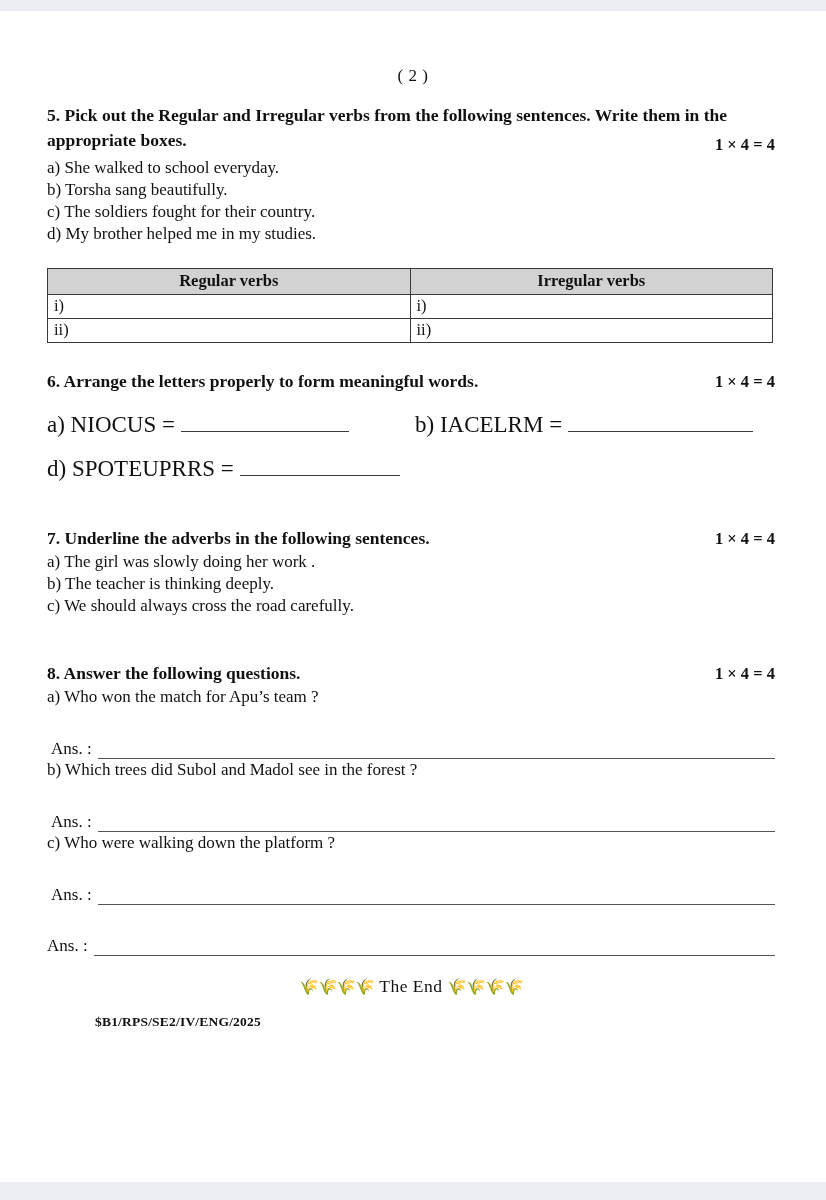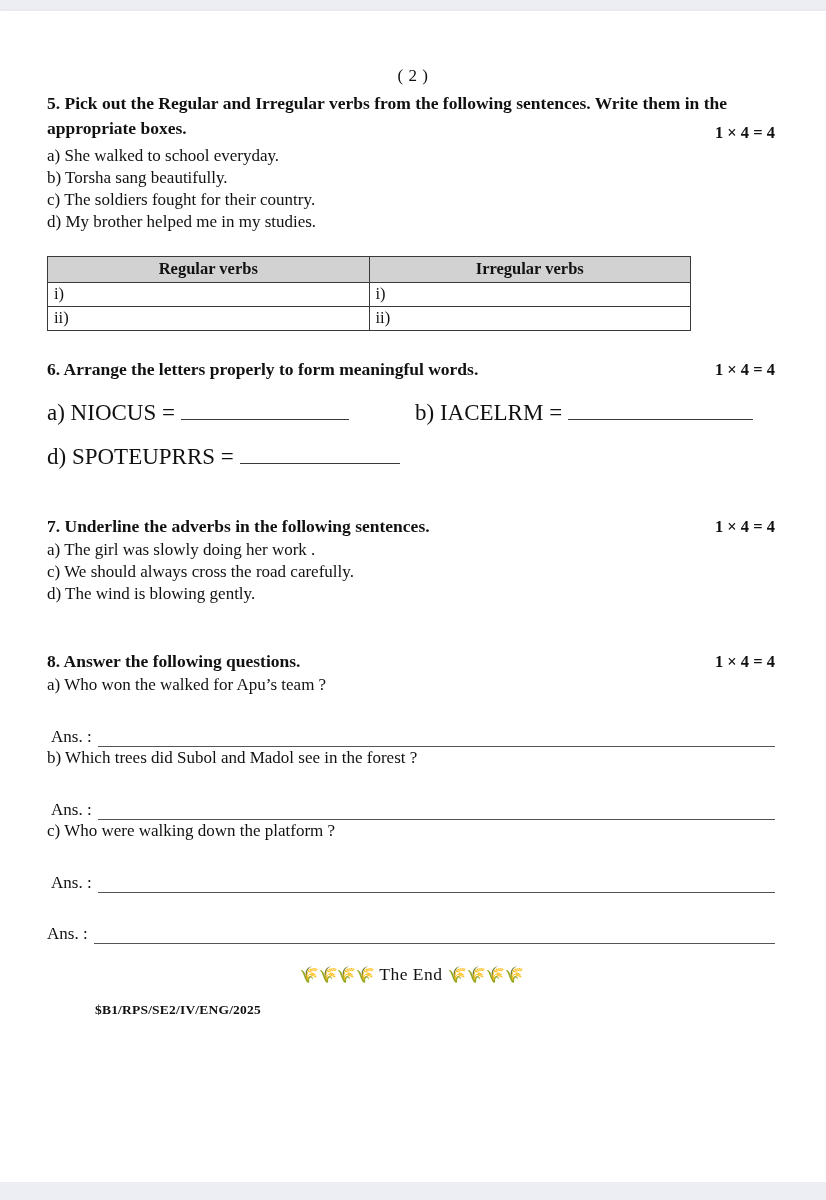--- a/index.html
+++ b/index.html
@@ -57,21 +57,21 @@
     top: 55px;
     left: 0;
     width: 826px;
     text-align: center;
     font-size: 17px;
     letter-spacing: 0.5px;
   }
 
   .content {
     position: absolute;
-    top: 80px;
+    top: 92px;
     left: 47px;
     width: 728px;
   }
 
   .q-head {
     display: flex;
     align-items: flex-start;
     font-weight: bold;
     font-size: 17.5px;
     line-height: 1.42;
@@ -105,21 +105,21 @@
     line-height: 1.3;
     margin-top: 0;
     white-space: pre-wrap;
   }
 
   .section { margin-bottom: 0; }
 
   
   table.verbs {
     border-collapse: collapse;
-    width: 644px;
+    width: 726px;
     margin-top: 23px;
     table-layout: fixed;
   }
   table.verbs th, table.verbs td {
     border: 1px solid #3a3a3a;
     font-size: 16.5px;
     height: 23px;
     padding: 0 6px;
   }
   table.verbs th {
@@ -268,34 +268,34 @@
         <div class="gap-lg"></div>
         <div class="gap-md"></div>
 
         <div class="section">
           <div class="q-head">
             <span class="q-text">7. Underline the adverbs in the following sentences.</span>
             <span class="q-marks">1 × 4 = 4</span>
           </div>
 
           <div class="item">a) The girl was slowly doing her work .</div>
+          <div class="item">b) The teacher is thinking deeply.</div>
           <div class="item">c) We should always cross the road carefully.</div>
-          <div class="item">d) The wind is blowing gently.</div>
         </div>
 
         <div class="gap-lg"></div>
         <div class="gap-md"></div>
 
         <div class="section">
           <div class="q-head">
             <span class="q-text">8. Answer the following questions.</span>
             <span class="q-marks">1 × 4 = 4</span>
           </div>
 
-          <div class="item">a) Who won the walked for Apu’s team ?</div>
+          <div class="item">a) Who won the match for Apu’s team ?</div>
           <div class="ans-row">
             <span class="ans-label">Ans. :</span>
             <span class="ans-line"></span>
           </div>
 
           <div class="item">b) Which trees did Subol and Madol see in the forest ?</div>
           <div class="ans-row">
             <span class="ans-label">Ans. :</span>
             <span class="ans-line"></span>
           </div>

